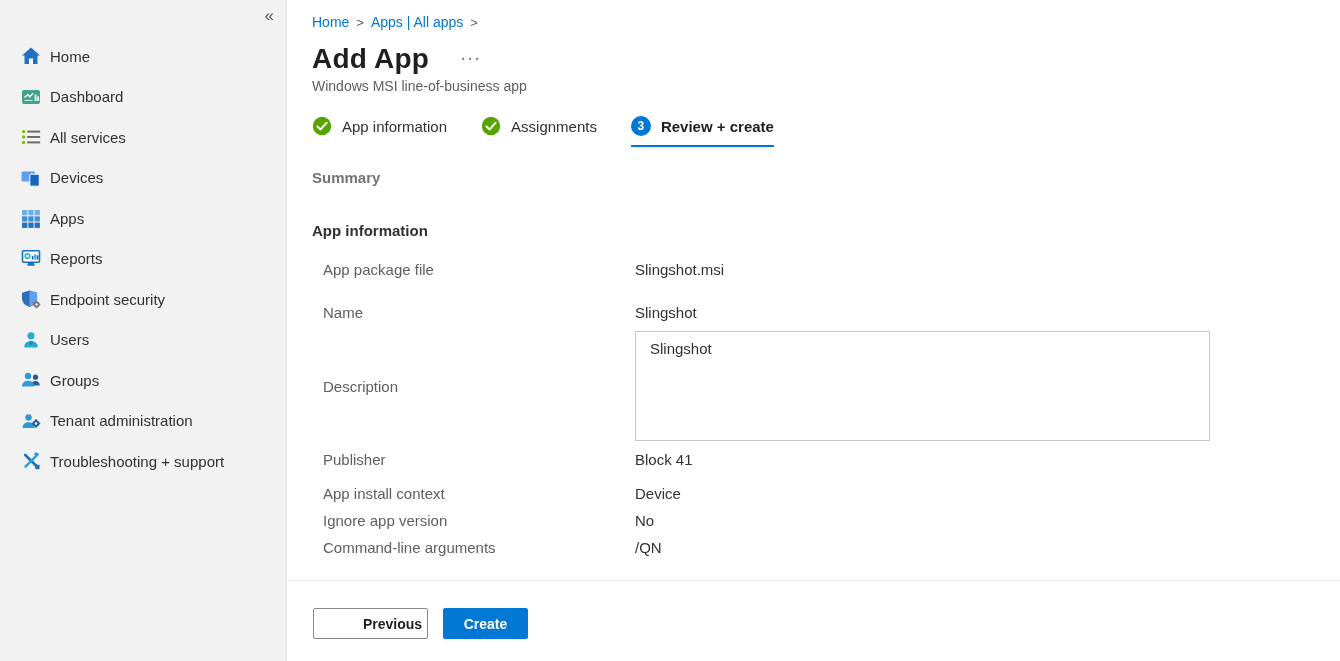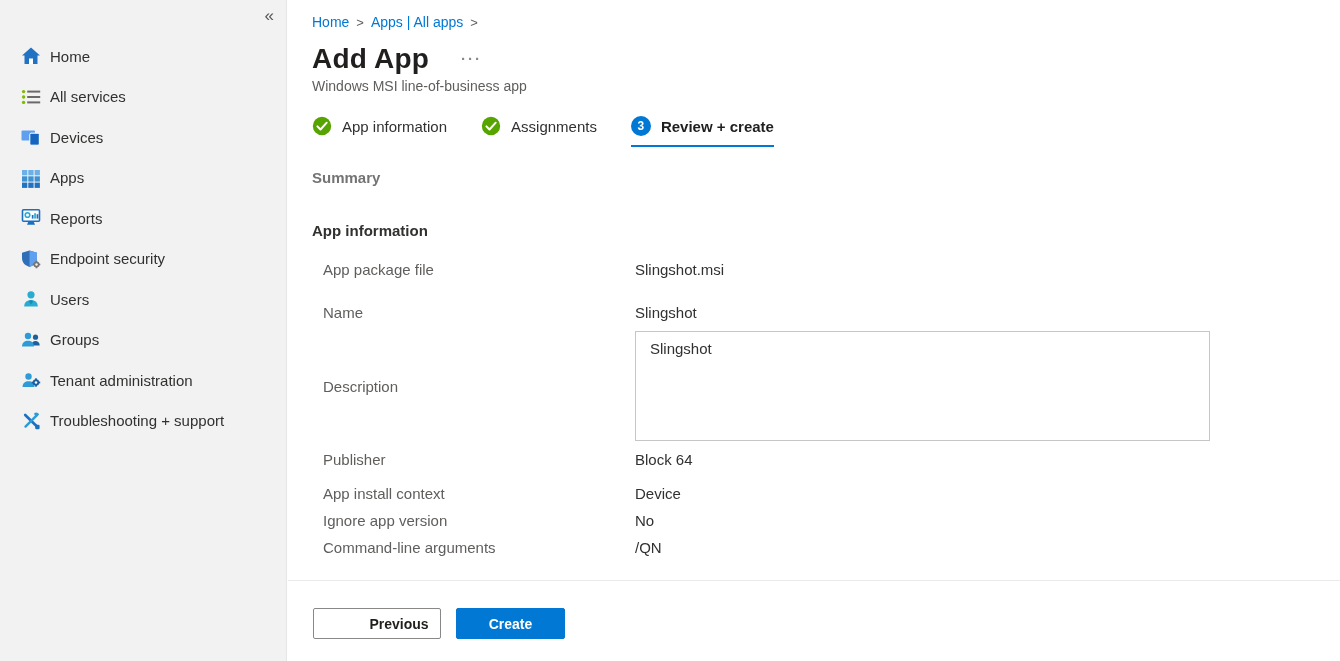--- a/index.html
+++ b/index.html
@@ -76,40 +76,52 @@
     position: absolute; left: 0; right: 0; bottom: 0; height: 81px;
     border-top: 1px solid #eaeaea; background: #fff;
     padding: 27px 0 0 25px; display: flex; gap: 15px;
   }
   .btn {
     height: 31px; font-size: 14px; font-weight: 700;
     border-radius: 2px; cursor: pointer;
     font-family: "Liberation Sans", sans-serif;
     display: inline-flex; align-items: center; justify-content: center;
   }
-  .btn-secondary { width: 128px; background: #fff; color: #201f1e; border: 1px solid #8a8886; padding-left: 44px; }
-  .btn-primary { width: 109px; background: #0078d4; color: #fff; border: 1px solid #0078d4; }
+  .btn-secondary { width: 115px; background: #fff; color: #201f1e; border: 1px solid #8a8886; padding-left: 44px; }
+  .btn-primary { width: 85px; background: #0078d4; color: #fff; border: 1px solid #0078d4; }
 </style>
 </head>
 <body>
 
 <div class="sidebar">
   <span class="collapse-btn">«</span>
   <div class="nav">
 
     <div class="nav-item">
       <span class="nav-icon">
         <svg viewBox="0 0 20 20">
             <path d="M10 1.5 L19 9.5 L16.5 9.5 L16.5 18 L3.5 18 L3.5 9.5 L1 9.5 Z" fill="#2272c3"></path>
             <rect x="8" y="12.5" width="4" height="5.5" fill="#ffffff"></rect>
           </svg>
       </span>
       <span>Home</span>
     </div>
 
+    <div class="nav-item">
+      <span class="nav-icon">
+        <svg viewBox="0 0 20 20">
+            <rect x="1" y="3" width="18" height="14" rx="2" fill="#44a28c"></rect>
+            <polyline points="3.5,10.5 6.8,7.8 8.8,9.8 12,6.2" stroke="#fff" stroke-width="1.4" fill="none"></polyline>
+            <rect x="13.6" y="7.5" width="1.9" height="6.5" fill="#e8f5f1"></rect>
+            <rect x="16.2" y="9.5" width="1.9" height="4.5" fill="#e8f5f1"></rect>
+            <rect x="3.5" y="12.8" width="8" height="1.2" fill="#bfe3da"></rect>
+          </svg>
+      </span>
+      <span>Dashboard</span>
+    </div>
 
     <div class="nav-item">
       <span class="nav-icon">
         <svg viewBox="0 0 20 20">
             <circle cx="2.6" cy="4.6" r="1.7" fill="#7fba00"></circle>
             <rect x="6.2" y="3.6" width="13" height="2" fill="#6b6a68"></rect>
             <circle cx="2.6" cy="10" r="1.7" fill="#7fba00"></circle>
             <rect x="6.2" y="9" width="13" height="2" fill="#6b6a68"></rect>
             <circle cx="2.6" cy="15.4" r="1.7" fill="#7fba00"></circle>
             <rect x="6.2" y="14.4" width="13" height="2" fill="#6b6a68"></rect>
@@ -285,21 +297,21 @@
       <span class="field-value">Slingshot</span>
     </div>
 
     <div class="field-row tight">
       <span class="field-label">Description</span>
       <textarea class="desc-box" style="">Slingshot</textarea>
     </div>
 
     <div class="field-row tight">
       <span class="field-label">Publisher</span>
-      <span class="field-value">Block 64</span>
+      <span class="field-value">Block 41</span>
     </div>
 
     <div class="field-row" style="margin-top:17px">
       <span class="field-label">App install context</span>
       <span class="field-value">Device</span>
     </div>
 
     <div class="field-row tight">
       <span class="field-label">Ignore app version</span>
       <span class="field-value">No</span>

